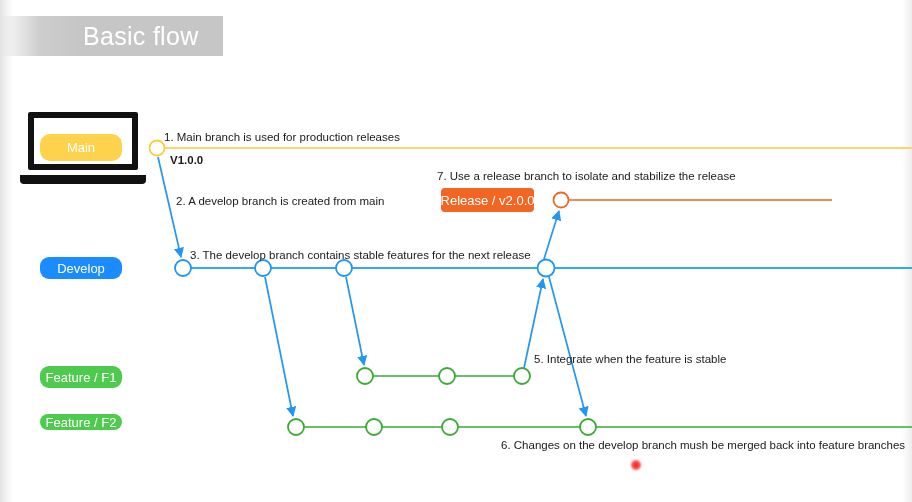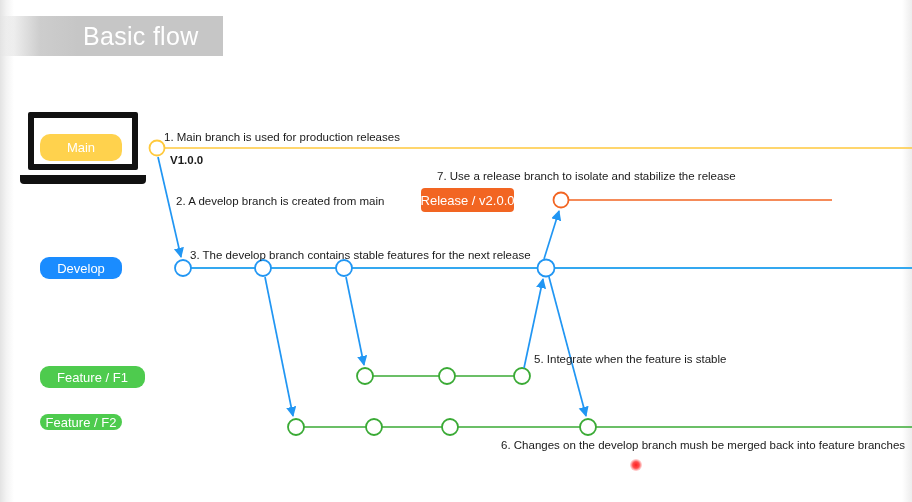--- a/index.html
+++ b/index.html
@@ -47,23 +47,23 @@
   }
 
   
   .pill{
     position:absolute;border-radius:9px;
     color:#ffffff;display:flex;align-items:center;justify-content:center;
     font-size:13px;white-space:nowrap;line-height:1;
   }
   .pill-main{left:40px;top:134px;width:82px;height:27px;background:#ffd24d;border-radius:10px;}
   .pill-develop{left:40px;top:257px;width:82px;height:22px;background:#1a8cff;}
-  .pill-f1{left:40px;top:366px;width:105px;height:22px;background:#4ecb4e;}
+  .pill-f1{left:40px;top:366px;width:82px;height:22px;background:#4ecb4e;}
   .pill-f2{left:40px;top:414px;width:82px;height:16px;background:#4ecb4e;}
-  .pill-release{left:421px;top:188px;width:93px;height:24px;background:#f26522;border-radius:4px;}
+  .pill-release{left:441px;top:188px;width:93px;height:24px;background:#f26522;border-radius:4px;}
 
   
   .note{
     position:absolute;font-size:11.5px;color:#1a1a1a;white-space:nowrap;line-height:1.2;
   }
   .note-bold{font-weight:bold;}
   .n1{left:164px;top:131px;}
   .n2{left:176px;top:195px;text-align:right;}
   .n3{left:190px;top:249px;}
   .n4{left:297px;top:400px;}

